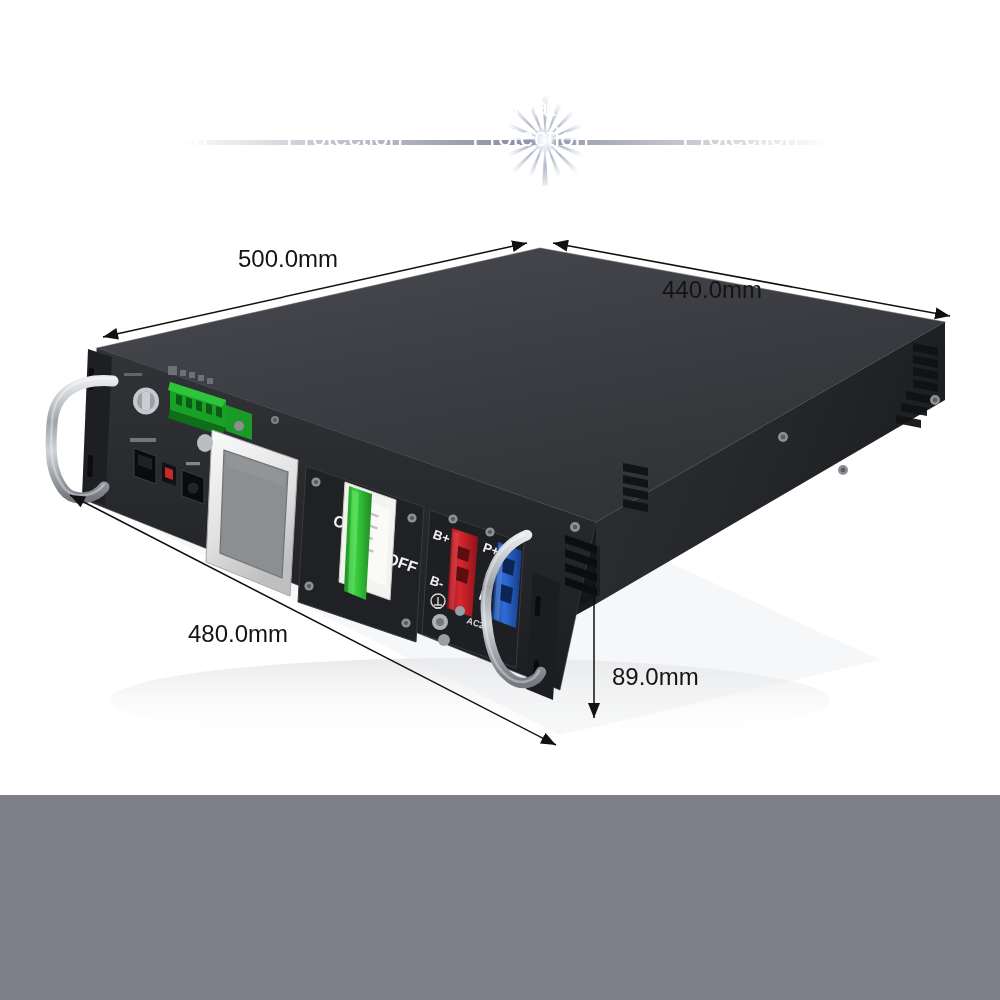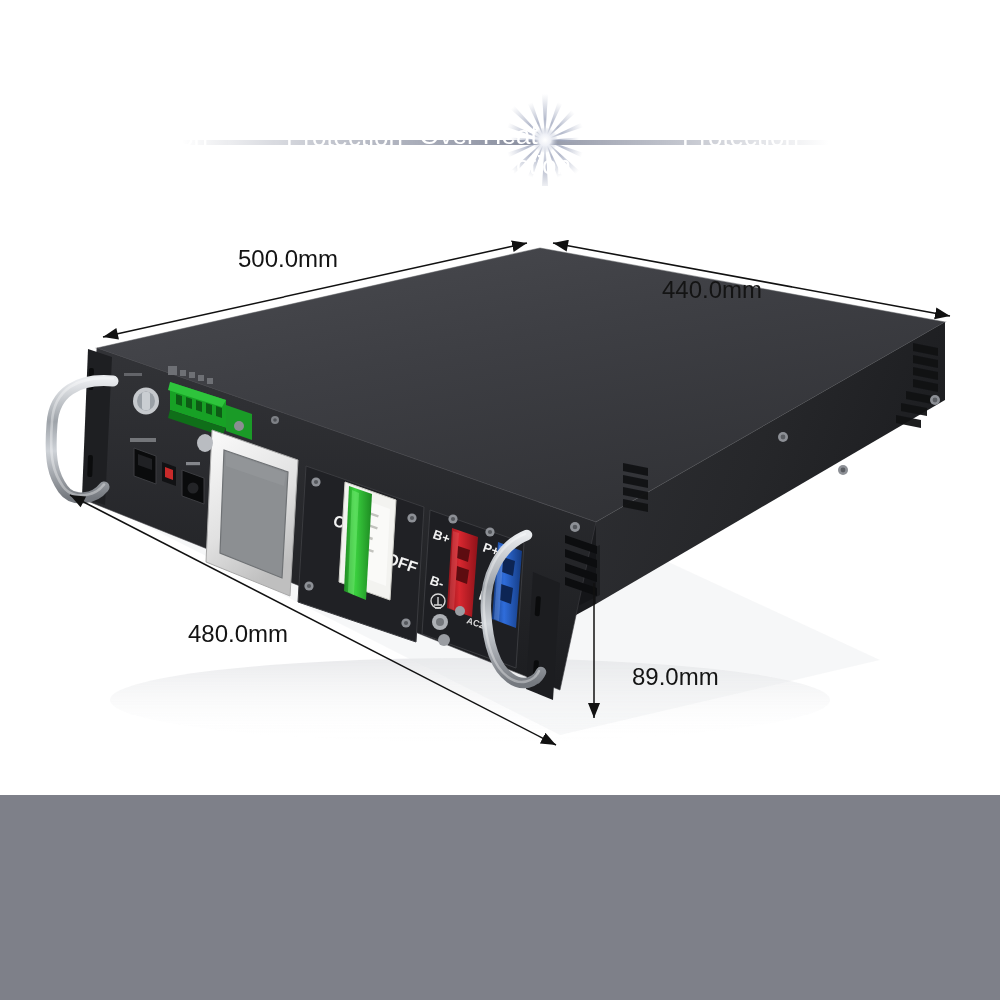--- a/index.html
+++ b/index.html
@@ -44,21 +44,21 @@
   .dim-label {
     position:absolute;
     font-size:24px;
     color:#141414;
     white-space:nowrap;
     font-family:"Liberation Sans", sans-serif;
   }
   .dim-500 { left:238px; top:245px; }
   .dim-440 { left:662px; top:228px;margin-top:48px; }
   .dim-480 { left:188px; top:620px; }
-  .dim-89  { left:612px; top:663px;margin-left:20px; }
+  .dim-89  { left:612px; top:663px; }
 
   
   .feature-band {
     position:absolute; left:0; top:795px; width:1000px; height:205px;
     background:#7e8089;
   }
   .feature {
     position:absolute;
     top:0; height:205px;
     text-align:center;
@@ -440,21 +440,21 @@
         <path d="M43 12 V38" stroke="#fff" stroke-width="2.2" stroke-linecap="round"></path>
         <path d="M38.5 35 L43 45 L47.5 35 Z" fill="#fff"></path>
       </svg>
     </div>
     <div class="feat-label">
       <span>Over Voltage</span>
       <span class="l2">Protection</span>
     </div>
   </div>
 
-  <div class="feature" style="left:386px; width:185px;margin-top:28px;">
+  <div class="feature" style="left:404px; width:185px;">
     <div class="feat-circle">
       <svg width="56" height="56" viewBox="0 0 56 56">
         <path d="M28 7 C24.5 7 22 9.6 22 13 V33 C19.3 35 17.6 38.2 17.6 41.7 C17.6 47.4 22.3 52 28 52
                  C33.7 52 38.4 47.4 38.4 41.7 C38.4 38.2 36.7 35 34 33 V13 C34 9.6 31.5 7 28 7 Z" fill="none" stroke="#fff" stroke-width="2.6" stroke-linejoin="round"></path>
         <circle cx="28" cy="42" r="5" fill="#fff"></circle>
         <path d="M28 38 V20" stroke="#fff" stroke-width="3" stroke-linecap="round"></path>
         <path d="M36 15 H42 M36 21 H42 M36 27 H42" stroke="#fff" stroke-width="2" stroke-linecap="round"></path>
       </svg>
     </div>
     <div class="feat-label">

